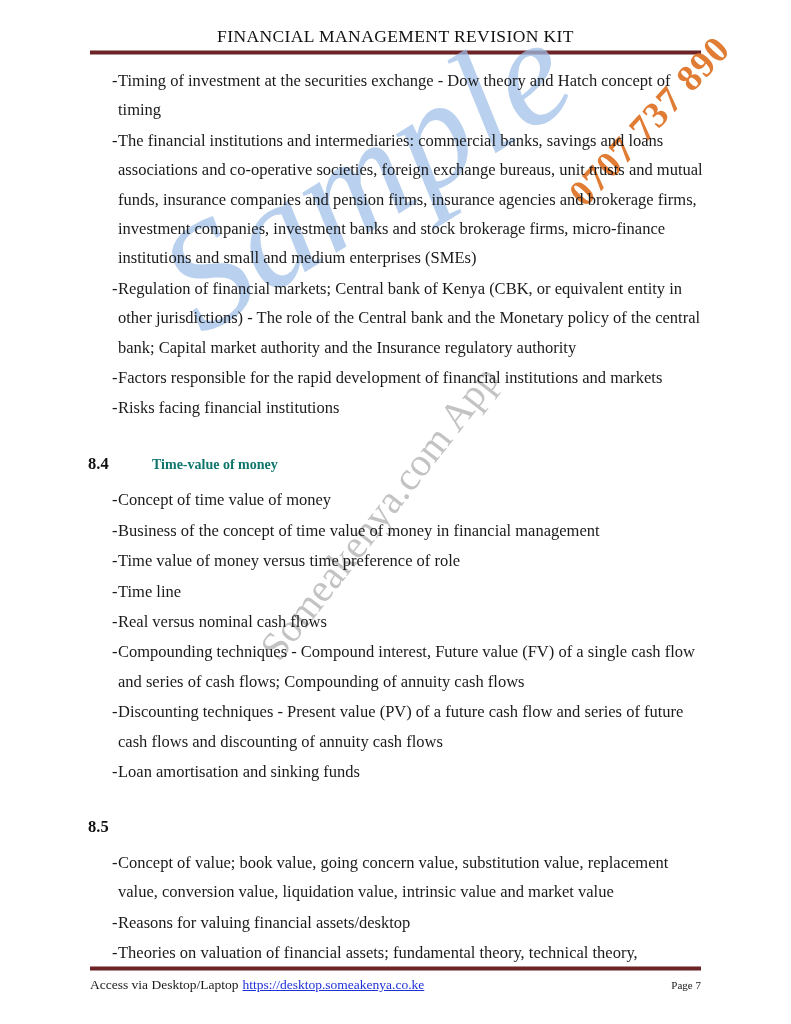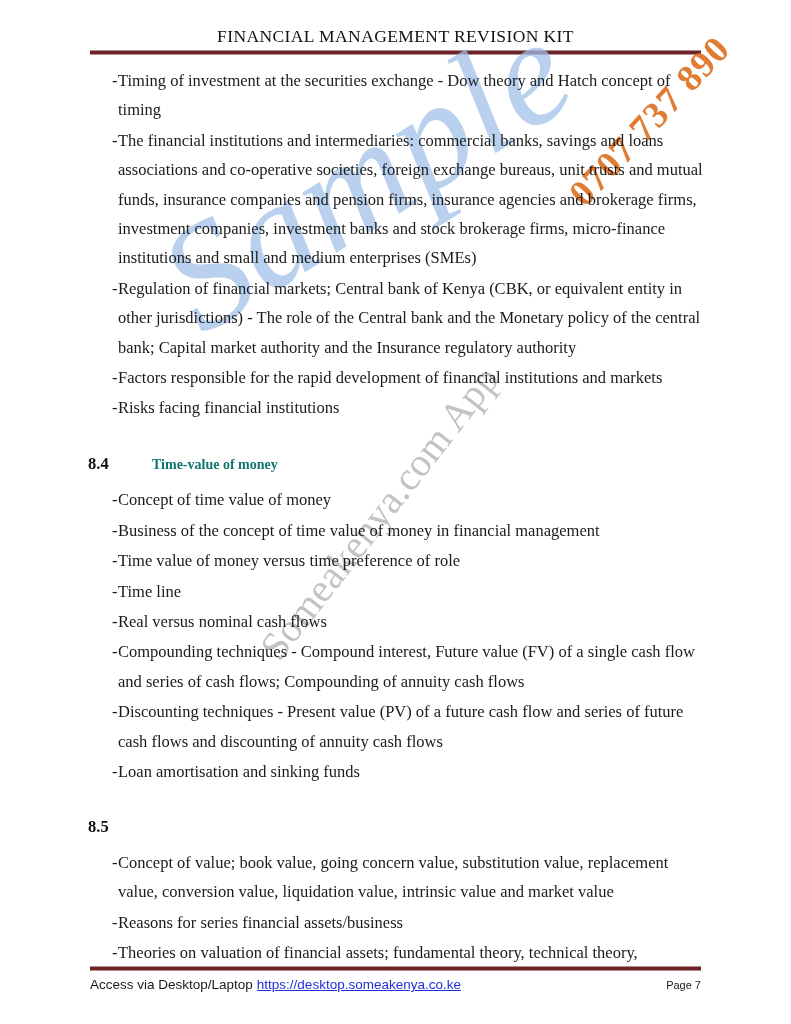--- a/index.html
+++ b/index.html
@@ -64,21 +64,21 @@
         #b08f90 78%, #b08f90 100%);
   }
   .footer {
     position: absolute;
     top: 977px;
     left: 90px;
     width: 611px;
     display: flex;
     align-items: baseline;
     justify-content: space-between;
-    font-family: Liberation Sans, sans-serif;
+    font-family: Liberation Serif, serif;
     font-size: 13.5px;
     color: #1a1a1a;
   }
   .footer-left {
     white-space: nowrap;
   }
   .footer-link {
     color: #2030d8;
     margin-left: 4px;
   }
@@ -275,21 +275,21 @@
       <span class="section-num">8.5</span>
     </div>
 
     <div>
       <div class="bullet-row">
         <span class="bullet-dash">-</span>
         <span class="bullet-text">Concept of value; book value, going concern value, substitution value, replacement value, conversion value, liquidation value, intrinsic value and market value</span>
       </div>
       <div class="bullet-row">
         <span class="bullet-dash">-</span>
-        <span class="bullet-text">Reasons for series financial assets/business</span>
+        <span class="bullet-text">Reasons for valuing financial assets/desktop</span>
       </div>
       <div class="bullet-row">
         <span class="bullet-dash">-</span>
         <span class="bullet-text">Theories on valuation of financial assets; fundamental theory, technical theory,</span>
       </div>
     </div>
 
   </div>
 
   <div class="rule-bottom"></div>

